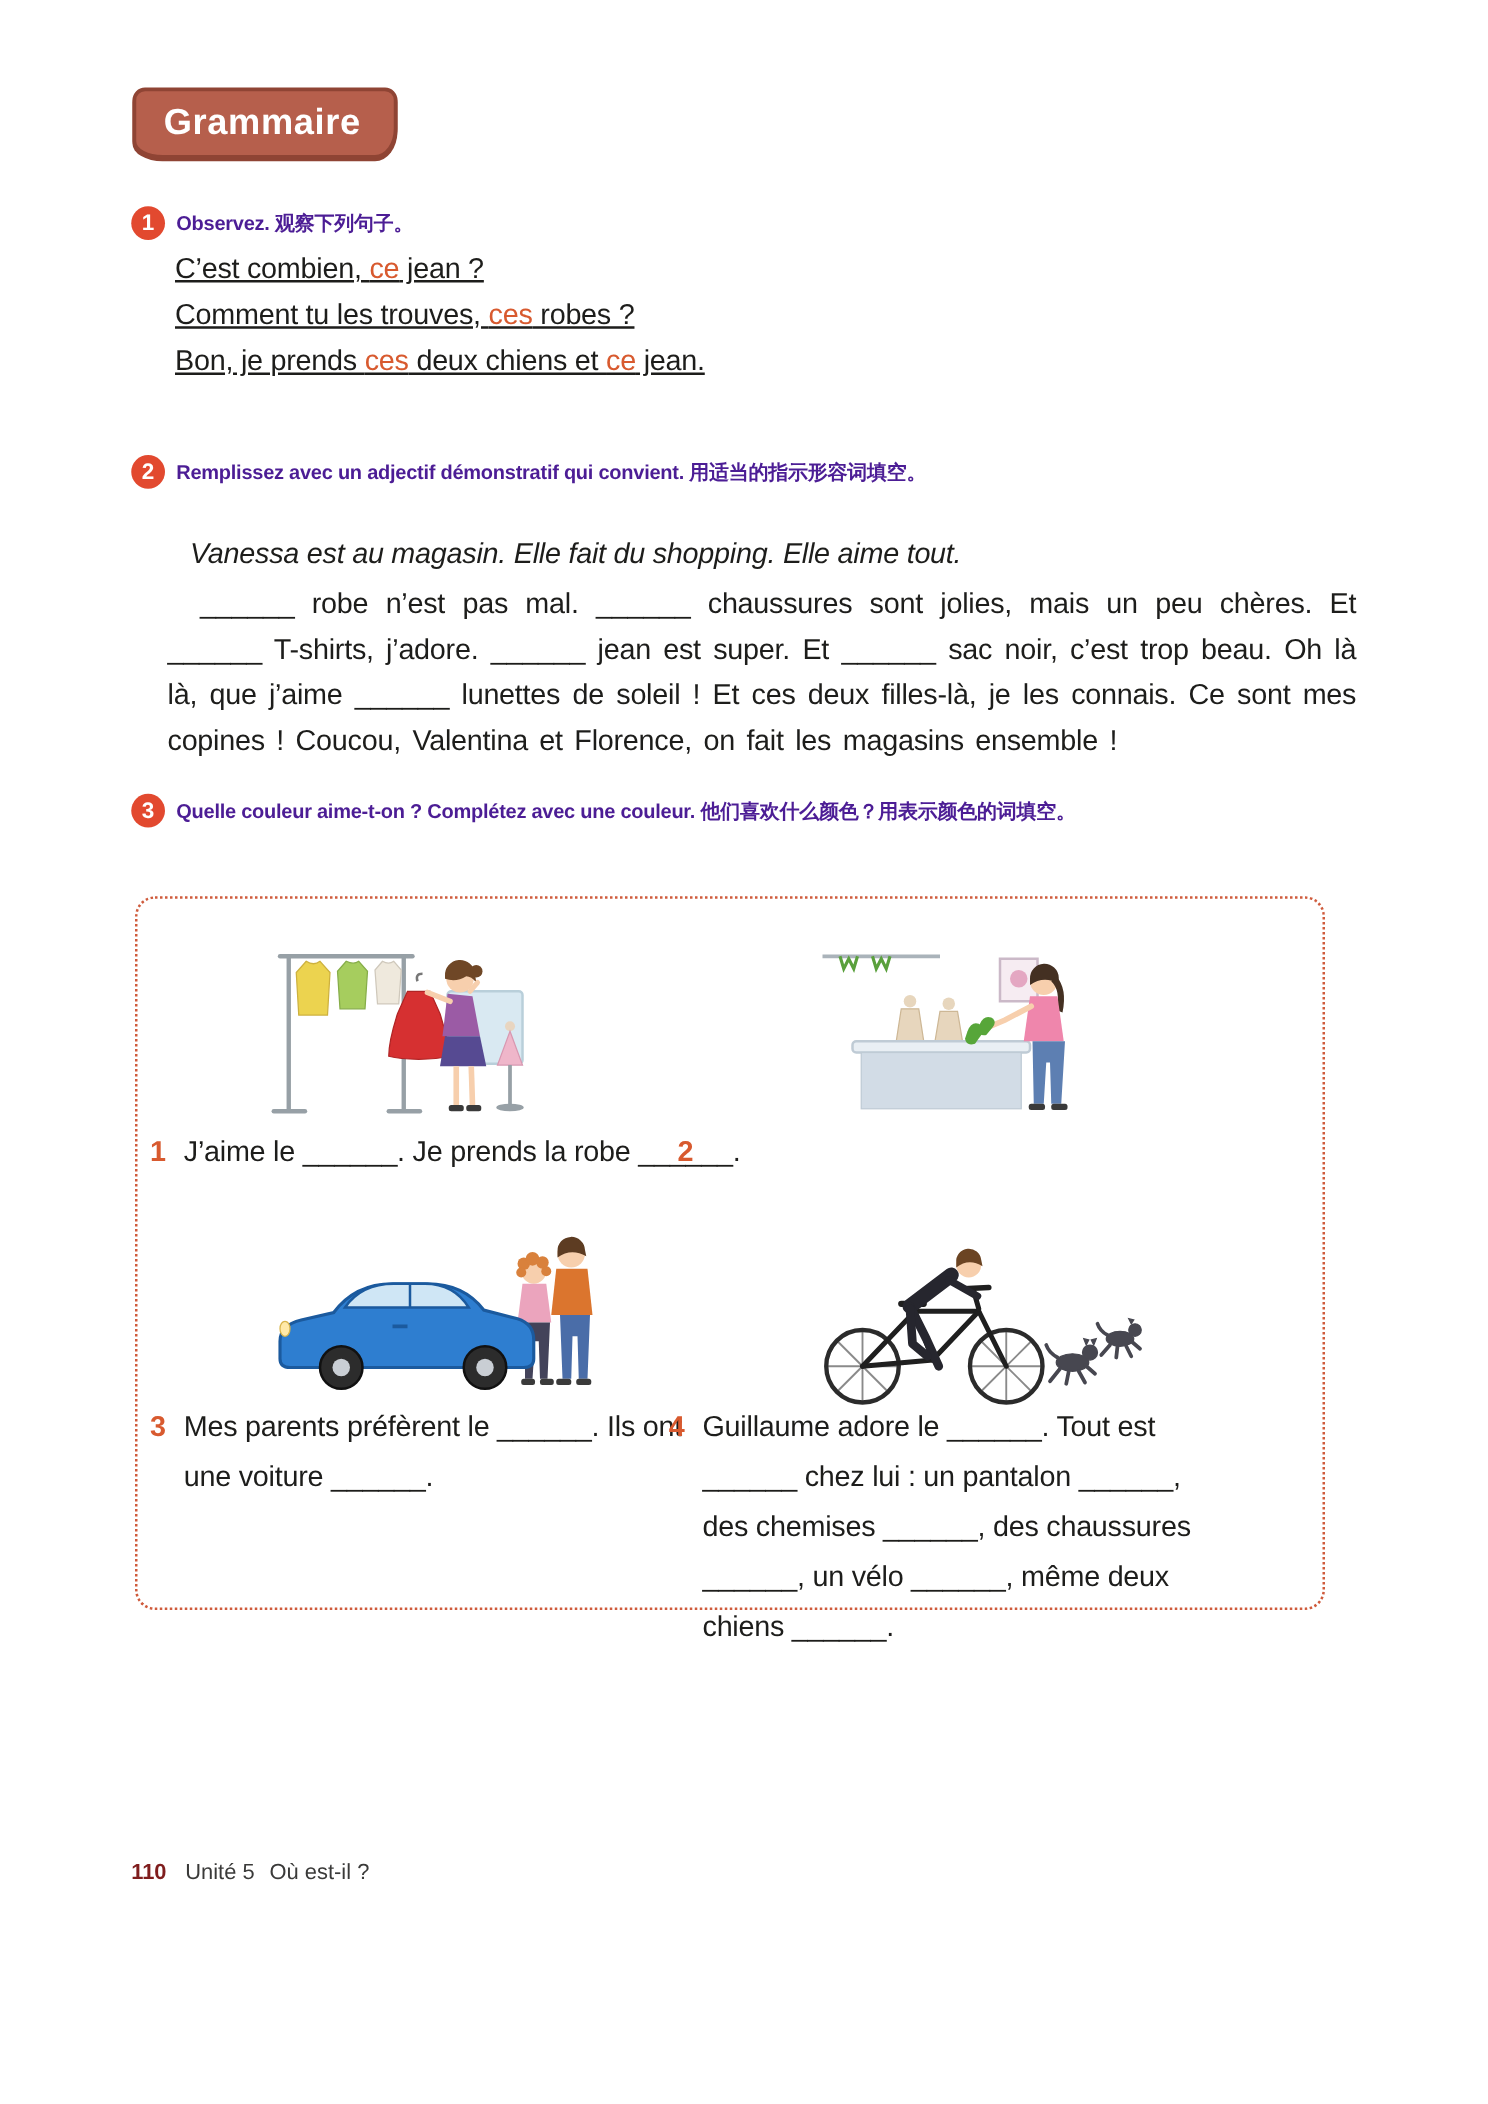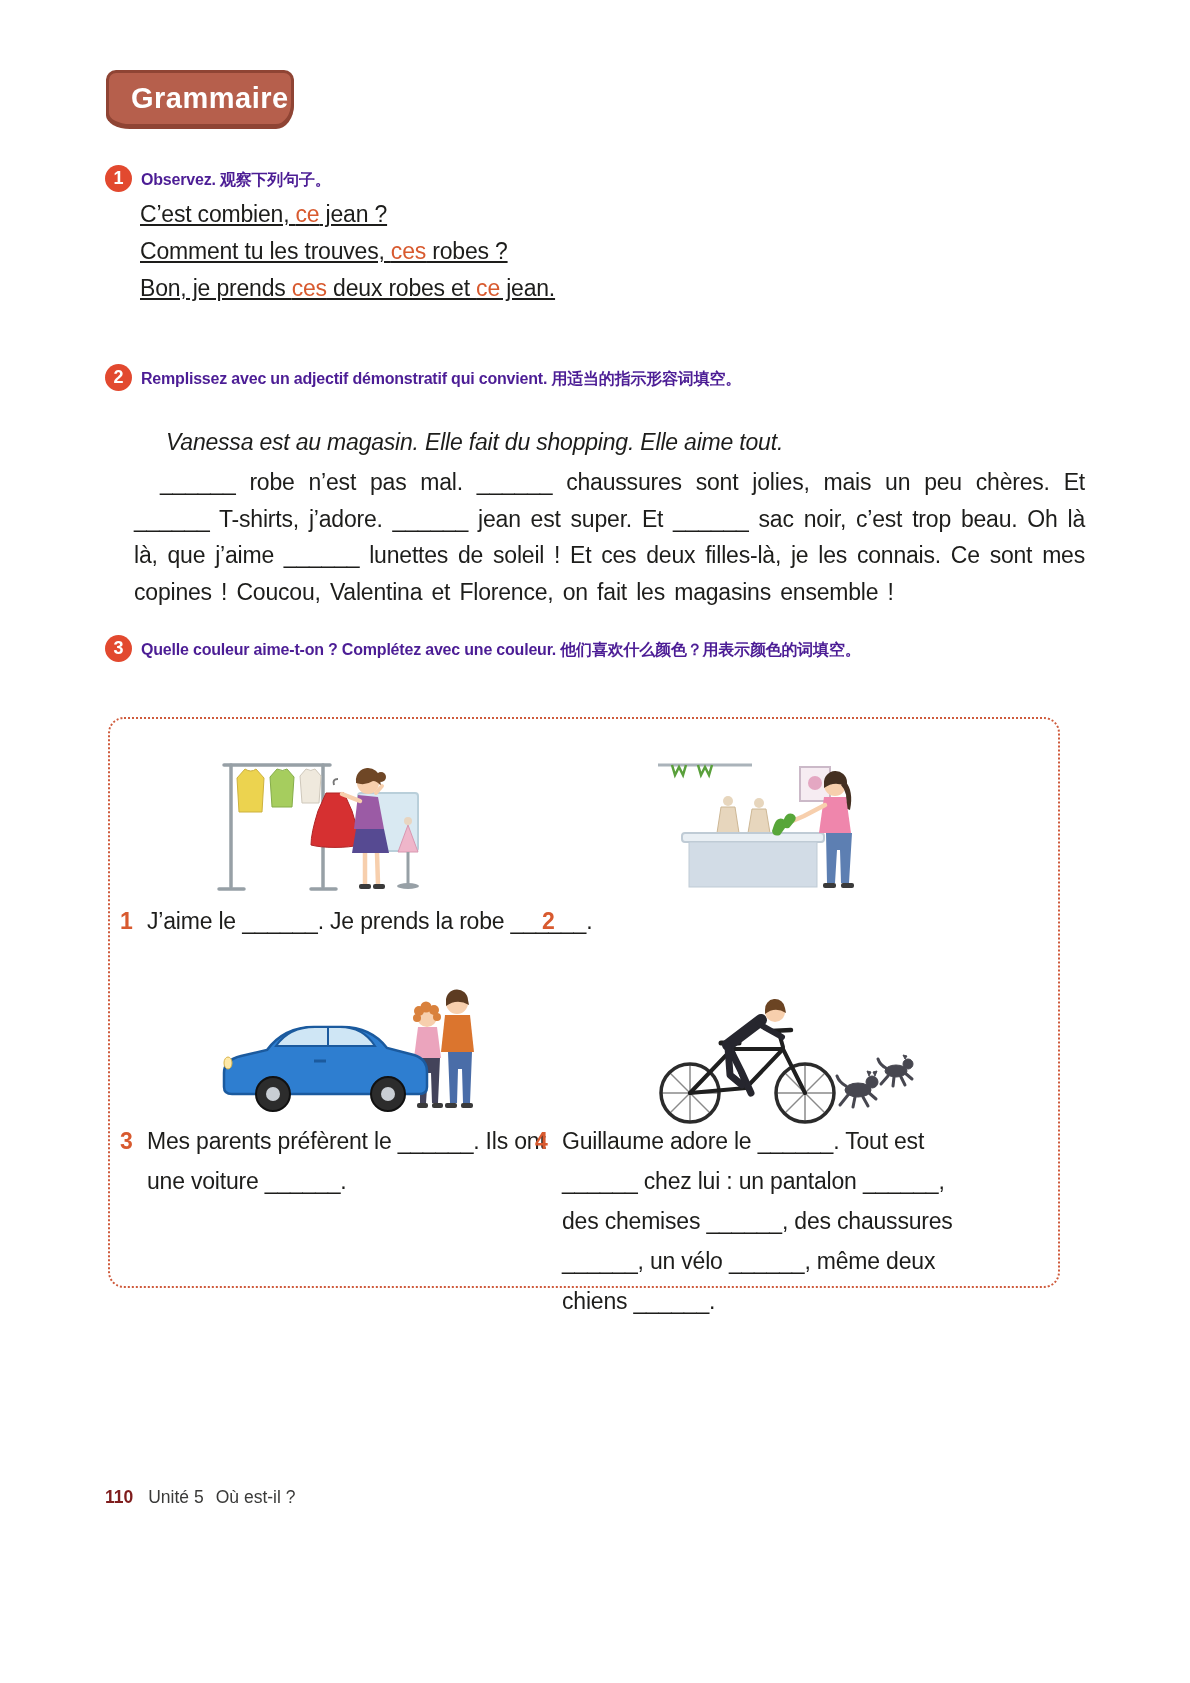--- a/index.html
+++ b/index.html
@@ -1,21 +1,21 @@
 <!DOCTYPE html>
 <html><head>
 <meta charset="utf-8">
 <style>
   * { box-sizing: border-box; }
   html,body { margin:0; padding:0; background:#ffffff; }
   body { font-family:"Liberation Sans", sans-serif; color:#1d1d1b; }
   .page { position:relative; width:1190px; height:1683px; background:#fff; overflow:hidden; }
 
   
-  .badge { position:absolute; left:106px; top:70px; width:188px; height:57px;
+  .badge { position:absolute; left:106px; top:70px; width:212px; height:57px;
            background:#b65f4c; border:3px solid #8f4434;
            border-radius:10px 10px 18px 24px / 10px 10px 24px 14px;
            display:flex; align-items:center; padding-left:22px;
            color:#fff; font-size:29px; font-weight:bold; letter-spacing:.5px;
            box-shadow: 0 2px 0 #8f4434; }
 
   
   .ex-header { position:absolute; display:flex; gap:9px; align-items:flex-start; }
   .ex-header--1 { left:105px; top:161px; width:960px; }
   .ex-header--2 { left:105px; top:360px; width:962px; }
@@ -24,21 +24,21 @@
                background:#e2492f; color:#fff; font-weight:bold; font-size:18px;
                display:flex; align-items:center; justify-content:center; margin-top:4px; }
   .ex-title { margin:0; flex:1; font-size:16px; font-weight:bold; line-height:37px; color:#4c1d95; letter-spacing:-0.2px; }
 
   
   .ex1-lines { position:absolute; left:140px; top:196px; font-size:23px; line-height:37px; letter-spacing:-0.2px;text-decoration:underline; }
   .ex1-lines p { margin:0; }
   .accent { color:#d85a2f; }
 
   
-  .ex2-intro { position:absolute; left:166px; top:429px; margin:0; font-style:italic; font-size:23px; letter-spacing:-0.2px; }
+  .ex2-intro { position:absolute; left:152px; top:429px; margin:0; font-style:italic; font-size:23px; letter-spacing:-0.2px; }
   .ex2-par { position:absolute; left:134px; top:464px; width:951px; margin:0;
              font-size:23px; line-height:36.5px; text-align:justify; text-indent:26px;
              word-spacing:3px; letter-spacing:-0.2px; }
 
   
   .activity-box { position:absolute; left:108px; top:717px; width:952px; height:571px;
                   border:2.5px dotted #cf5b3c; border-radius:16px; }
   .illus { position:absolute; }
   .illus1 { left:100px; top:18px; }
   .illus2 { left:522px; top:30px; }
@@ -65,21 +65,21 @@
     <span>Grammaire</span>
   </div>
 
   <div class="ex-header ex-header--1">
     <span class="numcircle">1</span>
     <h2 class="ex-title">Observez. 观察下列句子。</h2>
   </div>
   <div class="ex1-lines">
     <p><span>C’est combien, </span><span class="accent">ce</span><span> jean ?</span></p>
     <p><span>Comment tu les trouves, </span><span class="accent">ces</span><span> robes ?</span></p>
-    <p><span>Bon, je prends </span><span class="accent">ces</span><span> deux robes et </span><span class="accent">ce</span><span> jean.</span></p>
+    <p><span>Bon, je prends </span><span class="accent">ces</span><span> deux chiens et </span><span class="accent">ce</span><span> jean.</span></p>
   </div>
 
   <div class="ex-header ex-header--2">
     <span class="numcircle">2</span>
     <h2 class="ex-title">Remplissez avec un adjectif démonstratif qui convient. 用适当的指示形容词填空。</h2>
   </div>
   <p class="ex2-intro">Vanessa est au magasin. Elle fait du shopping. Elle aime tout.</p>
   <p class="ex2-par">______ robe n’est pas mal. ______ chaussures sont jolies, mais un peu chères. Et ______ T-shirts, j’adore. ______ jean est super. Et ______ sac noir, c’est trop beau. Oh là là, que j’aime ______ lunettes de soleil ! Et ces deux filles-là, je les connais. Ce sont mes copines ! Coucou, Valentina et Florence, on fait les magasins ensemble !</p>
 
   <div class="ex-header ex-header--3">

